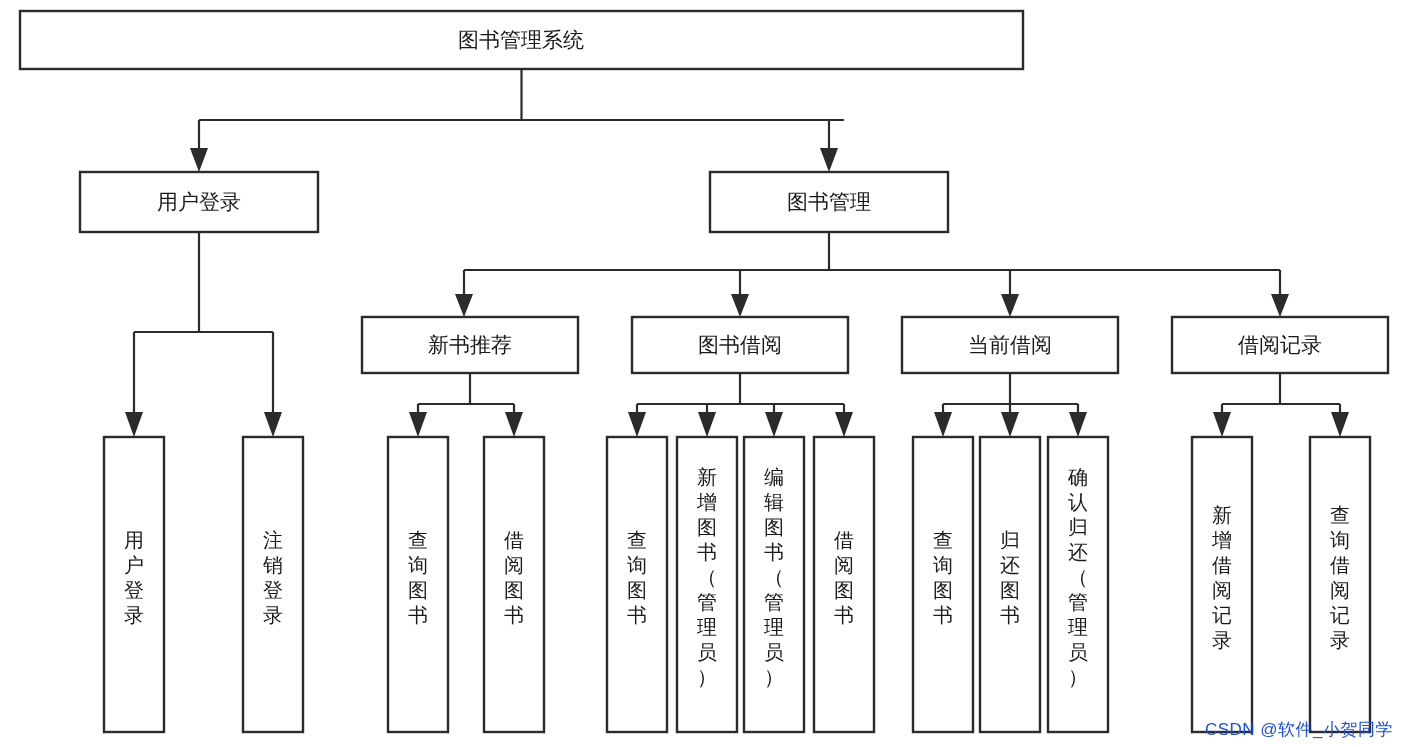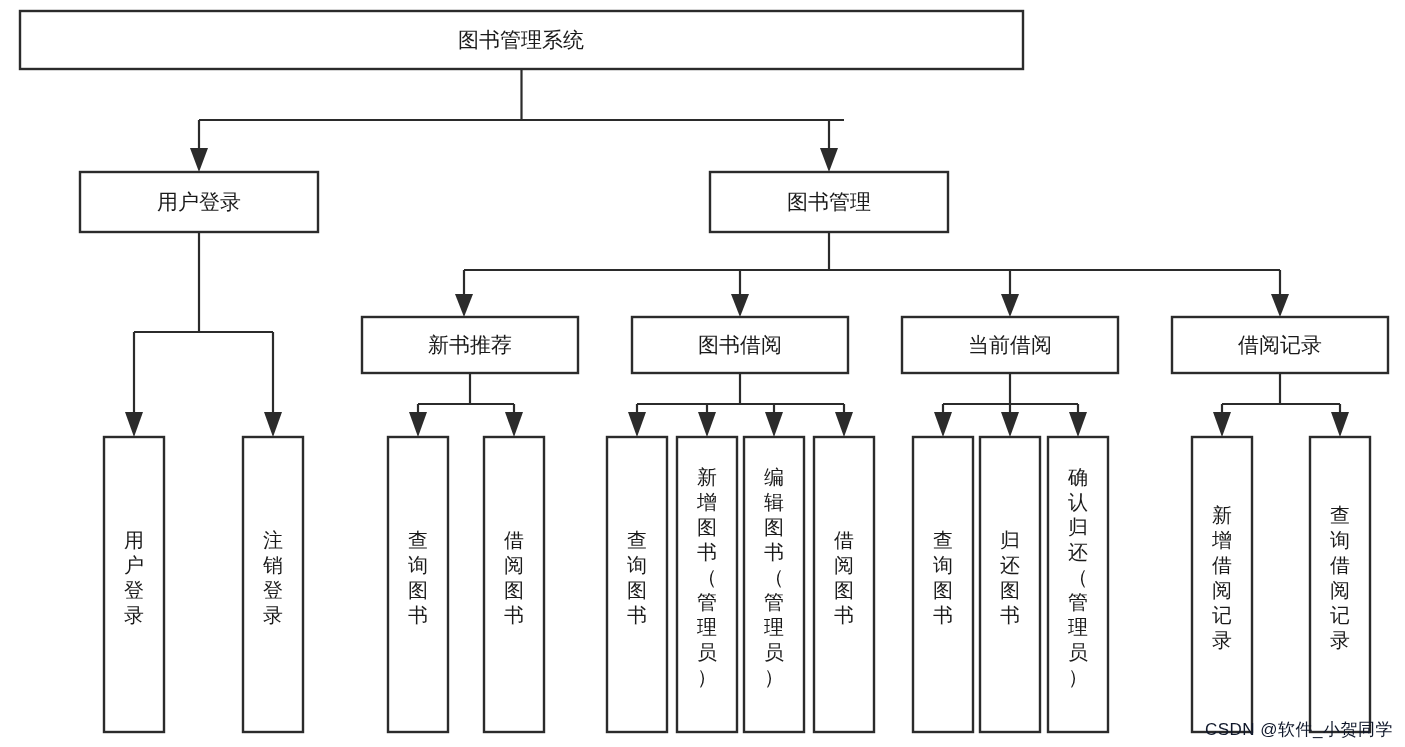--- a/index.html
+++ b/index.html
@@ -45,21 +45,21 @@
   .edge-arrow {
     fill: #2b2b2b;
     stroke: none;
   }
   .watermark {
     position: absolute;
     right: 12px;
     bottom: 6px;
     font-family: "Liberation Sans", "DejaVu Sans", sans-serif;
     font-size: 17px;
-    color: #0f172a;
+    color: #1d4ed8;
     letter-spacing: 0.5px;
     white-space: nowrap;
     pointer-events: none;
   }
 </style>
 </head>
 <body>
 
 <svg id="diagram" viewBox="0 0 1405 747" xmlns="http://www.w3.org/2000/svg">
 

